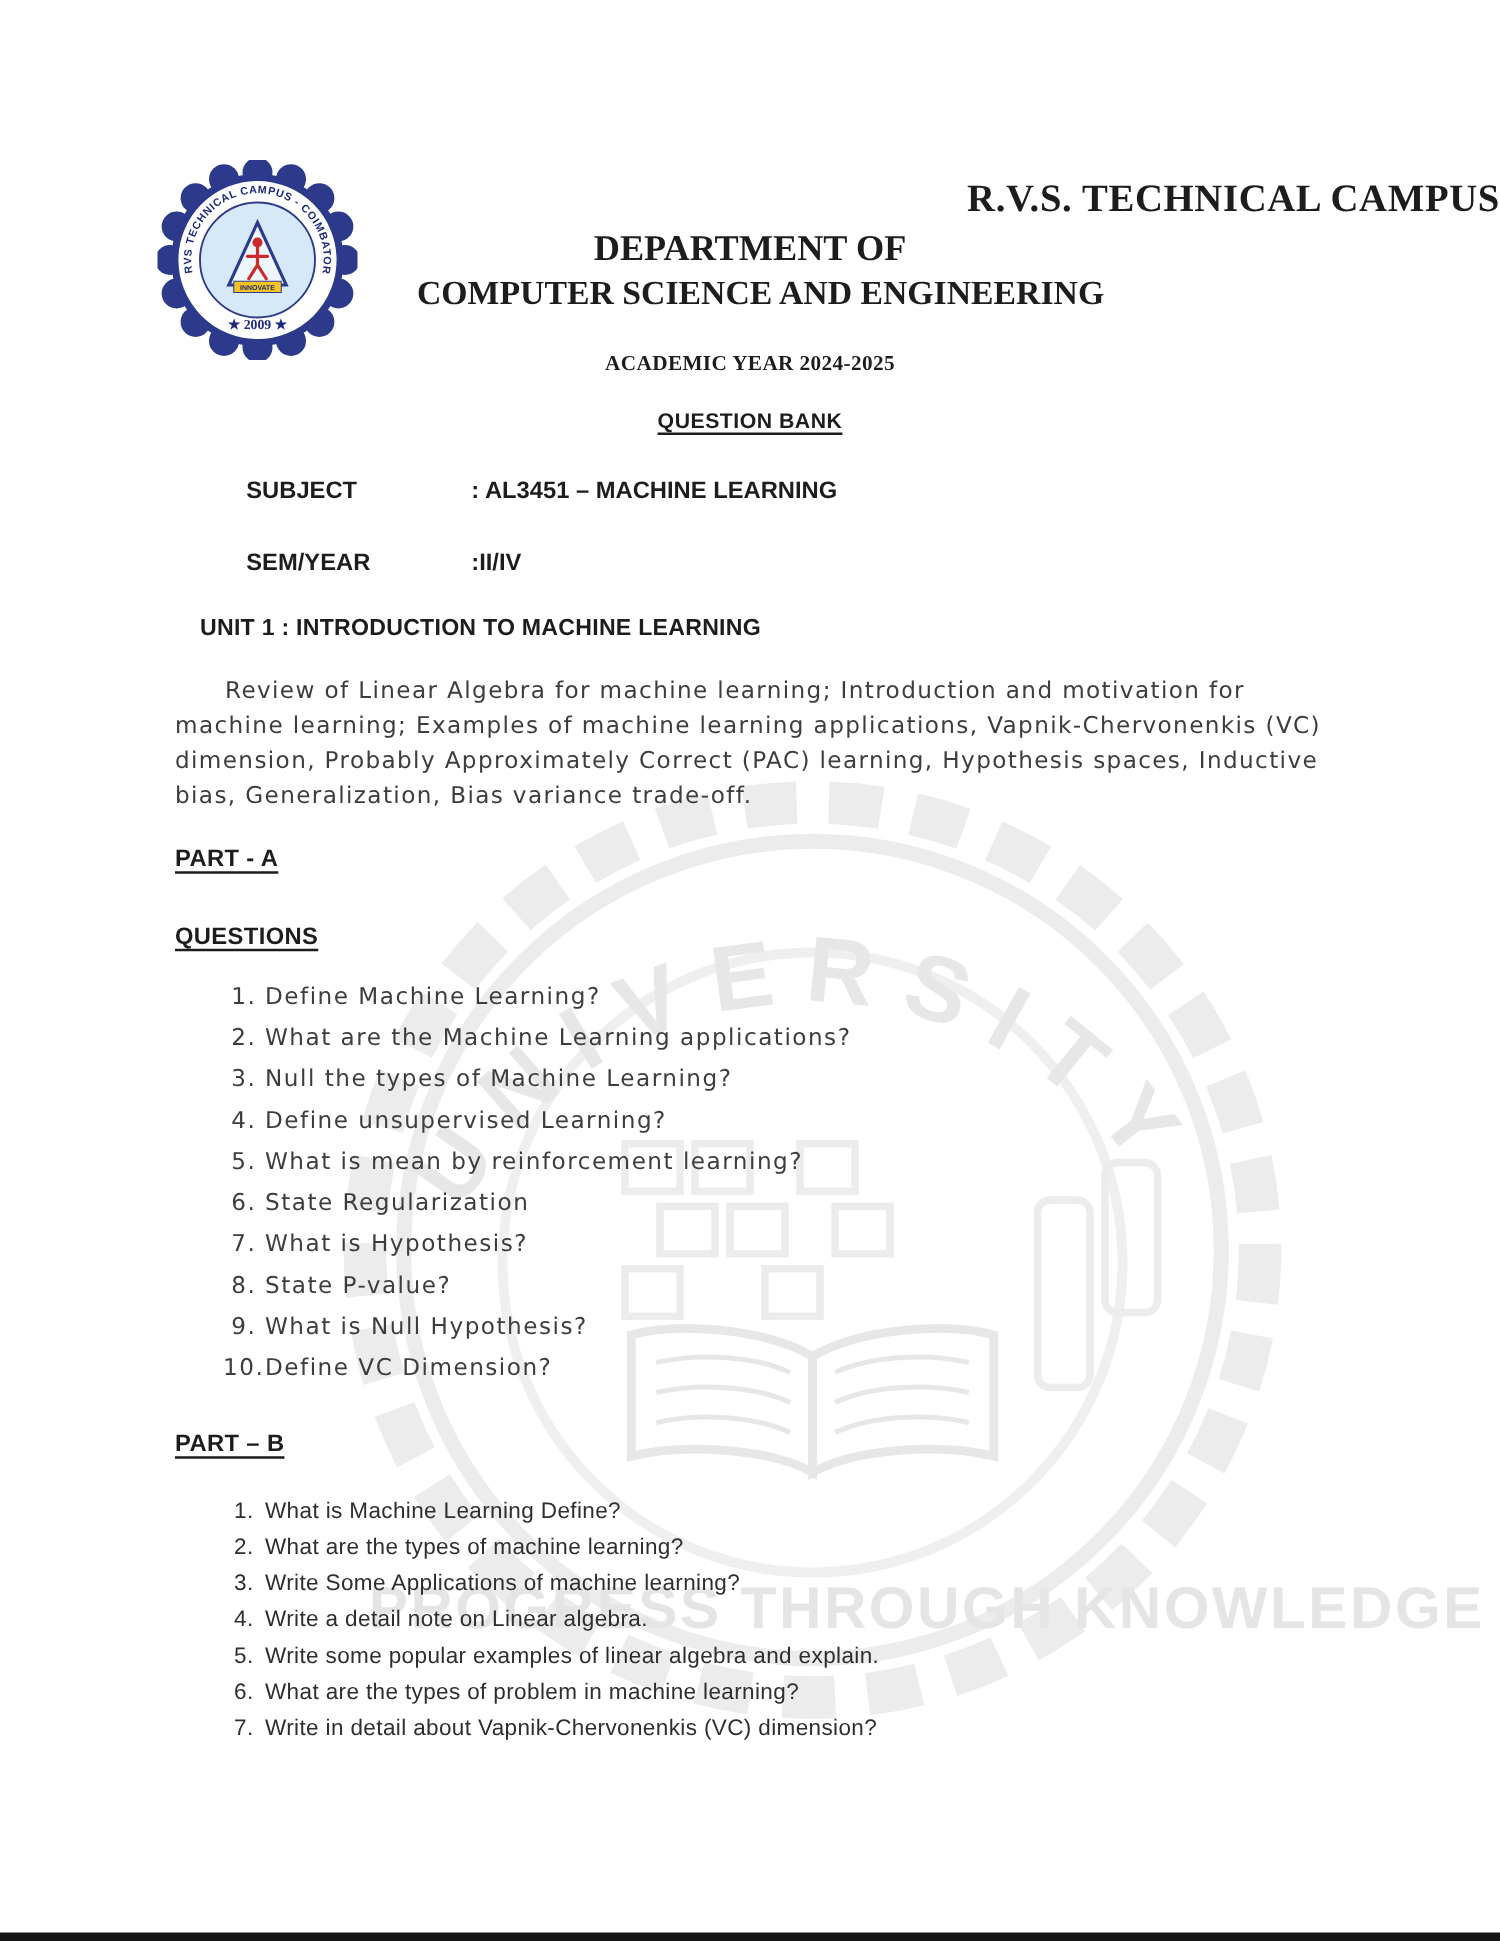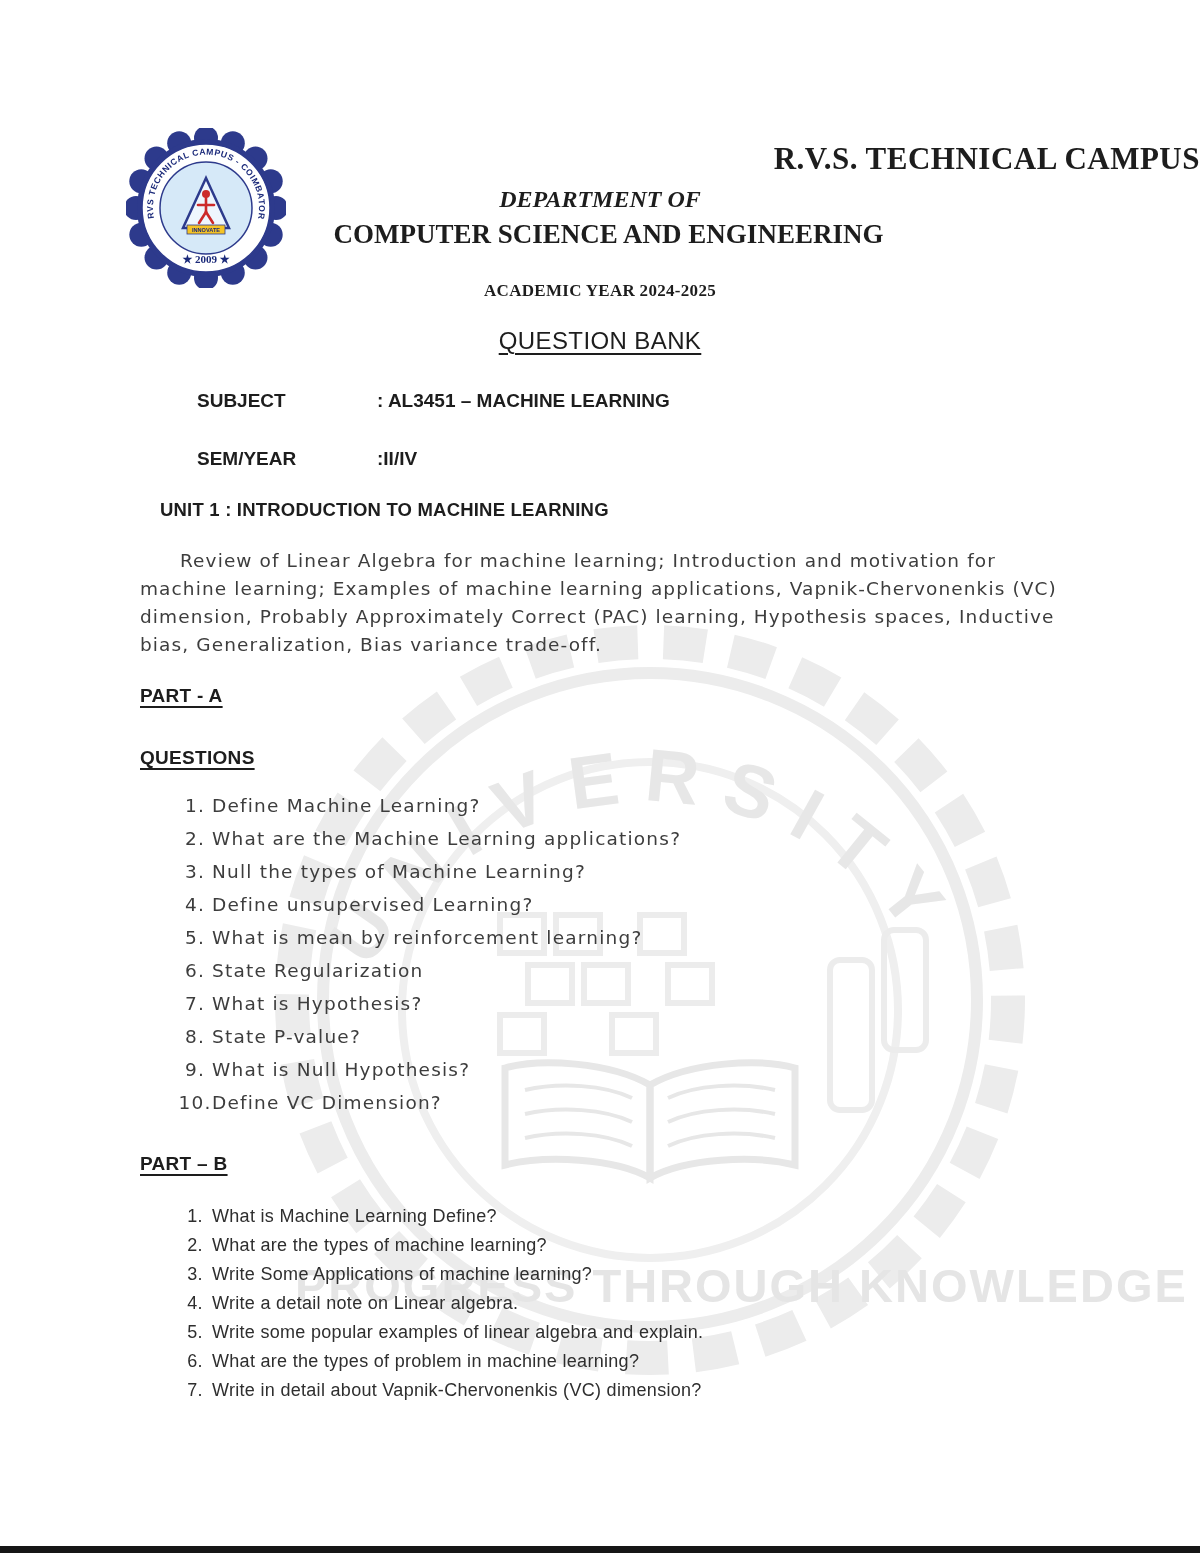--- a/index.html
+++ b/index.html
@@ -26,37 +26,37 @@
     width:160px; height:160px;
   }
 
   .header-text {
     padding-top:140px;
     text-align:center;
     font-family:"Liberation Serif", serif;
     font-weight:bold;
   }
   .inst  { font-size:31px; letter-spacing:0.5px; line-height:38px;text-align:right; }
-  .dept1 { font-size:24px; margin-top:6px; line-height:30px;font-style:italic; }
+  .dept1 { font-size:29px; margin-top:6px; line-height:30px; }
   .dept2 { font-size:27px; margin-top:4px; line-height:33px;padding-left:17px; }
 
   .academic-year {
     margin-top:30px;
     text-align:center;
     font-family:"Liberation Serif", serif;
     font-weight:bold;
     font-size:17px;
     letter-spacing:0.3px;
   }
 
   .qbank {
     margin-top:26px;
     text-align:center;
-    font-weight:normal;
-    font-size:24px;
+    font-weight:bold;
+    font-size:17px;
     letter-spacing:0.4px;
   }
   .underlined {
     text-decoration:underline;
     text-underline-offset:4px;
     text-decoration-thickness:1.5px;
   }
 
   .meta-row {
     display:flex;

